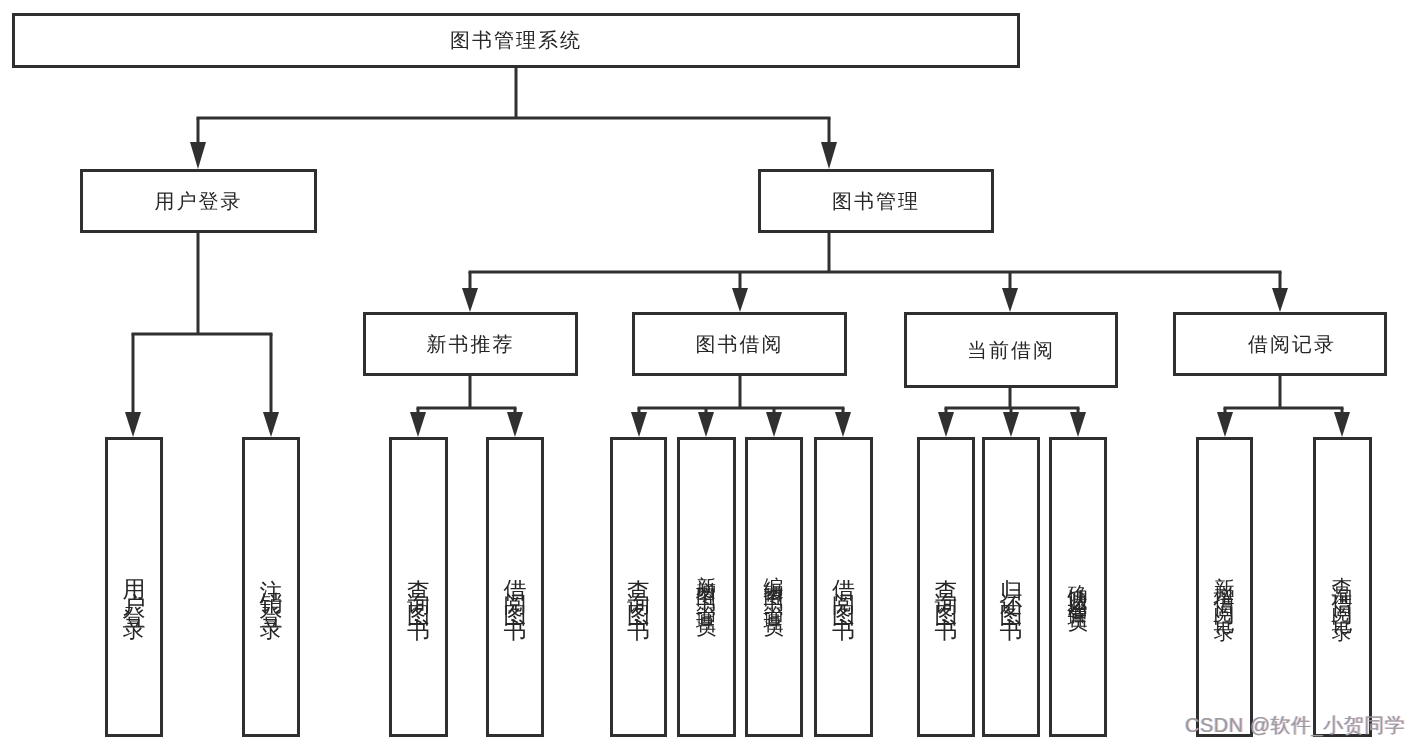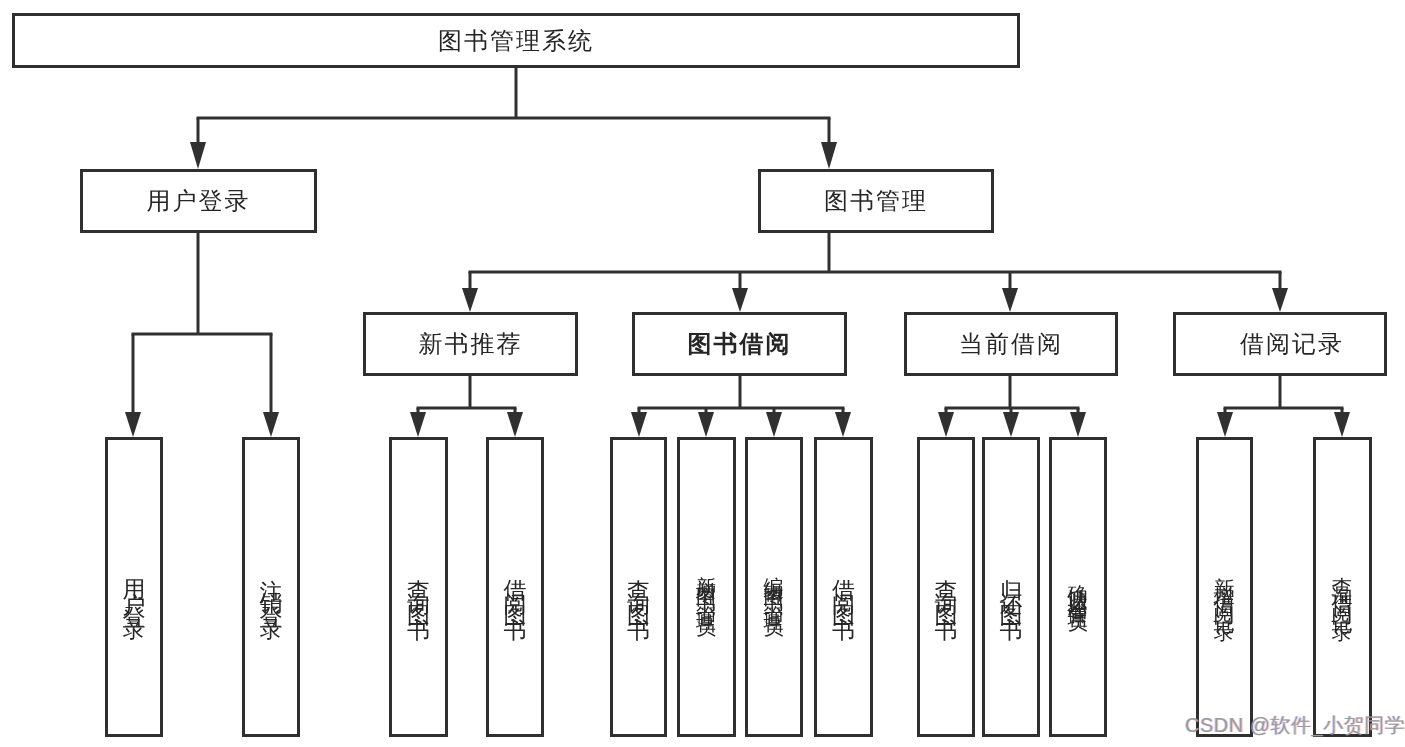--- a/index.html
+++ b/index.html
@@ -21,21 +21,21 @@
   }
   .box {
     position: absolute;
     background: #ffffff;
     border: 3px solid var(--box-border, #2f2f2f);
     display: flex;
     align-items: center;
     justify-content: center;
   }
   .hlabel {
-    font-size: 24px;
+    font-size: 20px;
     letter-spacing: 2px;
     white-space: nowrap;
   }
   .vlabel {
     writing-mode: vertical-rl;
     text-orientation: mixed;
     line-height: 1;
   }
   .v4  { font-size: 23px; letter-spacing: 13px; }
   .v6  { font-size: 21px; letter-spacing: 9px; }
@@ -134,24 +134,24 @@
   <div class="box" style="left:80px;top:169px;width:237px;height:64px;">
     <span class="hlabel">用户登录</span>
   </div>
   <div class="box" style="left:712px;top:169px;width:236px;height:64px;margin-left:46px;">
     <span class="hlabel">图书管理</span>
   </div>
 
   <div class="box" style="left:363px;top:312px;width:215px;height:64px;">
     <span class="hlabel">新书推荐</span>
   </div>
-  <div class="box" style="left:632px;top:312px;width:215px;height:64px;font-weight:bold;">
+  <div class="box" style="left:632px;top:312px;width:215px;height:64px;">
     <span class="hlabel">图书借阅</span>
   </div>
-  <div class="box" style="left:904px;top:312px;width:214px;height:64px;justify-content:center;">
+  <div class="box" style="left:904px;top:312px;width:214px;height:76px;justify-content:center;">
     <span class="hlabel">当前借阅</span>
   </div>
   <div class="box" style="left:1173px;top:312px;width:214px;height:64px;padding-left:24px;">
     <span class="hlabel">借阅记录</span>
   </div>
 
   <div class="box" style="left:105px;top:437px;width:58px;height:300px;">
     <span class="vlabel v4">用户登录</span>
   </div>
   <div class="box" style="left:242px;top:437px;width:58px;height:300px;">

